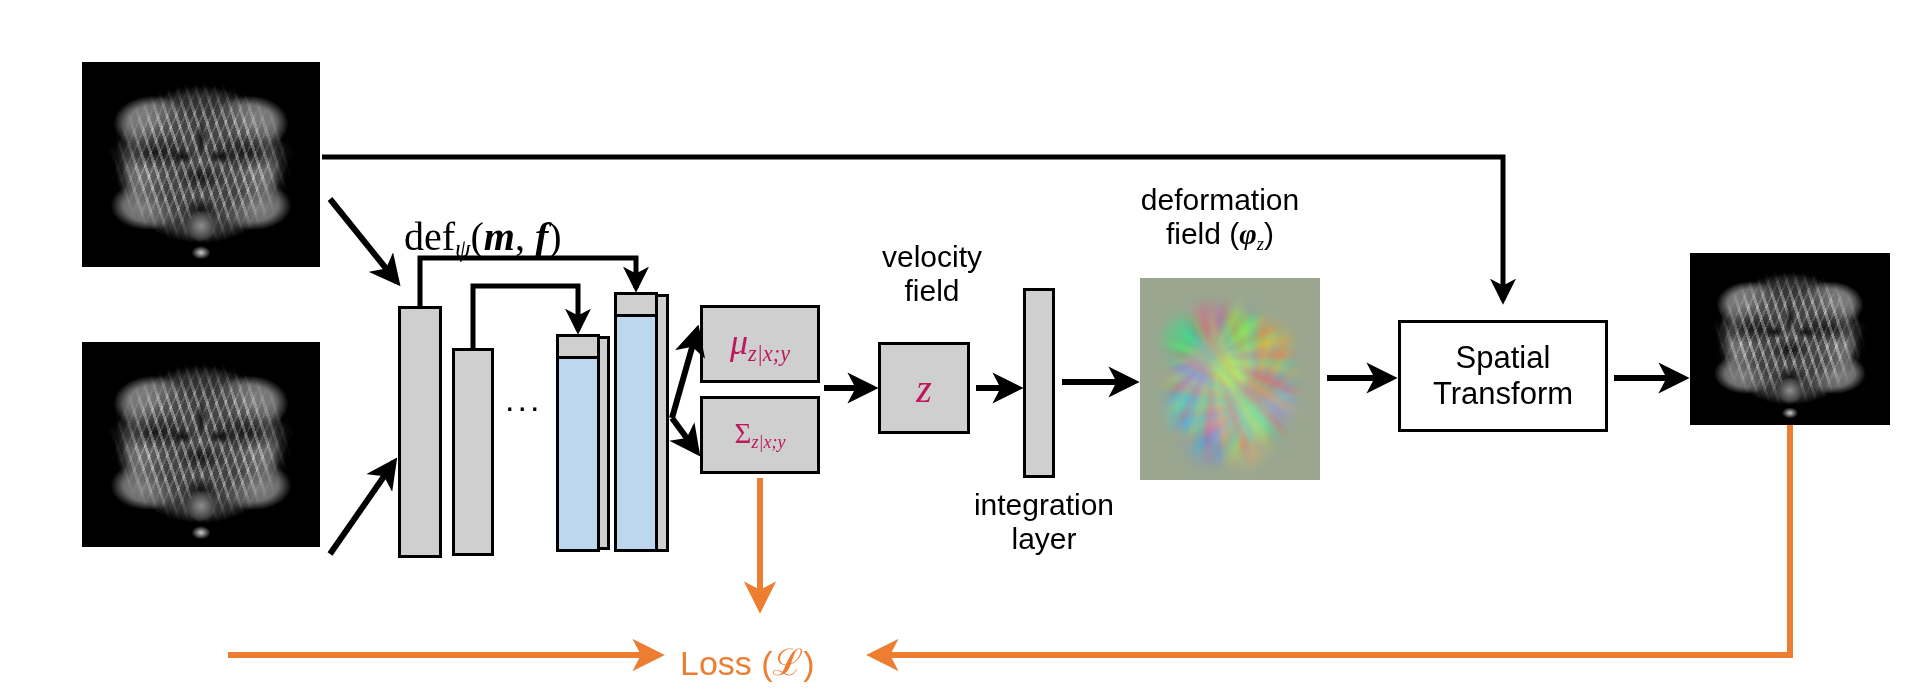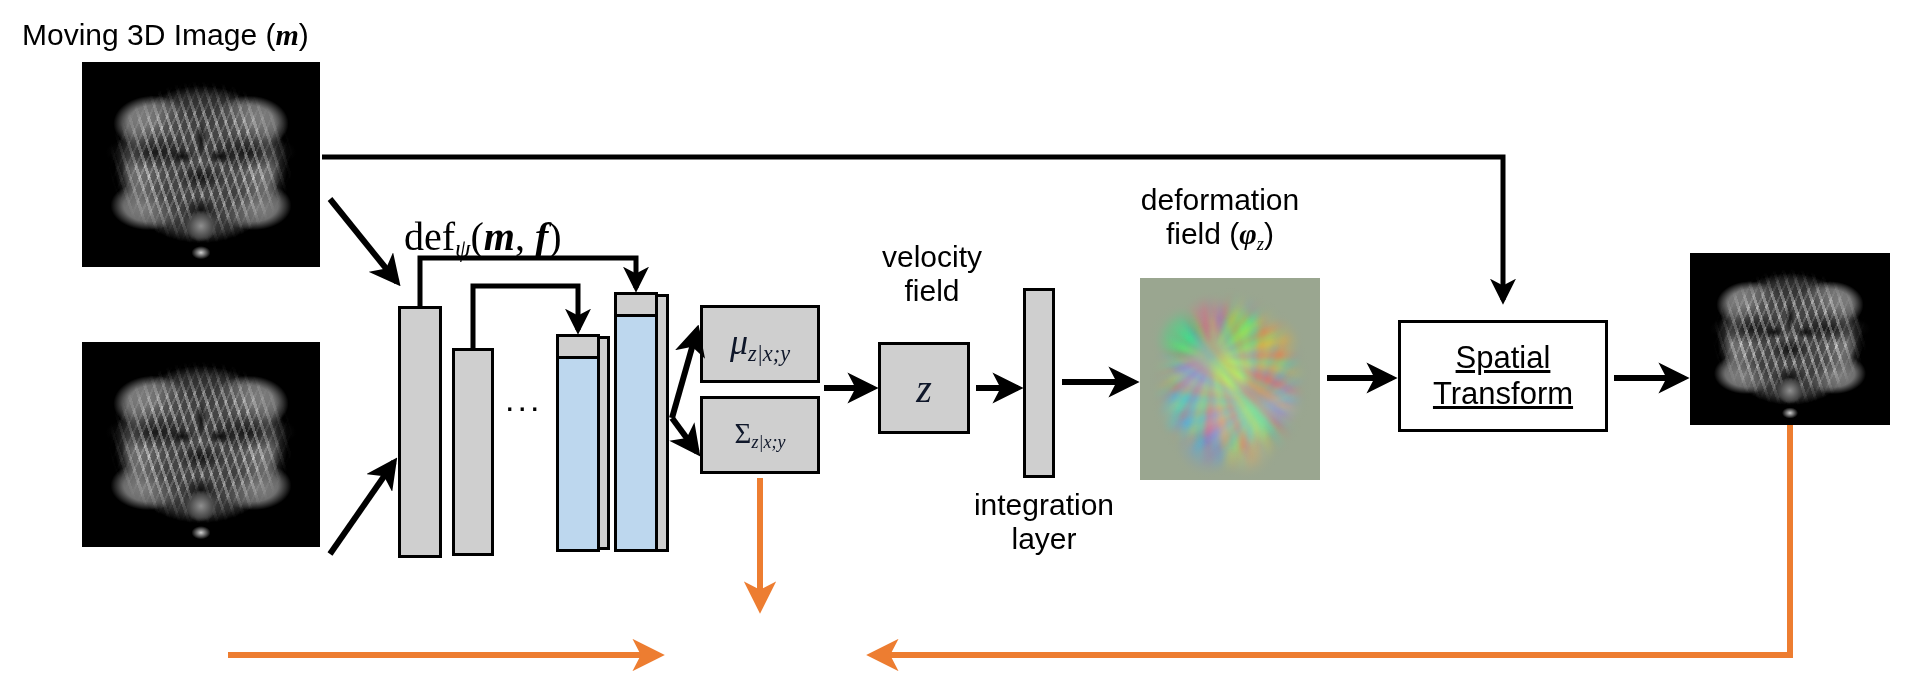--- a/index.html
+++ b/index.html
@@ -121,53 +121,49 @@
   .bar.gray   { background:#cfcfcf; }
   .bar.blue   { background:#bdd7ee; }
   .bar.shadow { background:#cfcfcf; border:3px solid #000; }
   .cap { position:absolute; background:#cfcfcf; border:3px solid #000; }
 
   .gbox {
     position:absolute;
     background:#cfcfcf;
     border:3px solid #000;
     display:flex; align-items:center; justify-content:center;
-    color:#0f172a;
+    color:#be185d;
   }
   .wbox {
     position:absolute;
     background:#ffffff;
     border:3px solid #000;
     display:flex; align-items:center; justify-content:center;
     text-align:center;
     color:#000;
     font-size:31px;
     line-height:1.15;
-    text-decoration:underline;
   }
 
   .ellipsis { position:absolute; font-size:34px; letter-spacing:3px; color:#000; font-family:"Liberation Sans", sans-serif; }
 
   svg.ov { position:absolute; left:0; top:0; width:1923px; height:700px; overflow:visible; pointer-events:none; }
 
   .loss-txt {
     position:absolute;
     color:#ED7D31;
     font-size:34px;
     white-space:nowrap;
   }
 </style>
 </head>
 <body>
 
 <div id="stage">
 
-  <div class="lbl" style="left:22px; top:18px;">
-    <span>Moving 3D Image (</span><span class="mathi">m</span><span>)</span>
-  </div>
   <div class="brain" style="left:82px; top:62px; width:238px; height:205px;">
     <div class="bg"></div>
       <div class="folds"></div>
       <div class="vent"></div>
       <div class="stem"></div>
   </div>
 
   <div class="brain" style="left:82px; top:342px; width:238px; height:205px;">
     <div class="bg"></div>
       <div class="folds"></div>
@@ -224,20 +220,23 @@
     <span><span>Spatial</span><br><span>Transform</span></span>
   </div>
 
   <div class="brain" style="left:1690px; top:253px; width:200px; height:172px;">
     <div class="bg"></div>
       <div class="folds"></div>
       <div class="vent"></div>
       <div class="stem"></div>
   </div>
 
+  <div class="loss-txt" style="left:680px; top:636px;">
+    <span>Loss (</span><span class="mathn" style="font-size:1.08em;">ℒ</span><span>)</span>
+  </div>
 
   <svg class="ov" viewBox="0 0 1923 700" preserveAspectRatio="none">
     <defs>
       <marker id="ah" viewBox="0 0 10 10" refX="8.2" refY="5" markerWidth="5.2" markerHeight="5.2" orient="auto-start-reverse">
         <path d="M 0 0 L 10 5 L 0 10 L 2.6 5 z" fill="#000"></path>
       </marker>
       <marker id="ahO" viewBox="0 0 10 10" refX="8.2" refY="5" markerWidth="5.4" markerHeight="5.4" orient="auto-start-reverse">
         <path d="M 0 0 L 10 5 L 0 10 L 2.6 5 z" fill="#ED7D31"></path>
       </marker>
     </defs>

